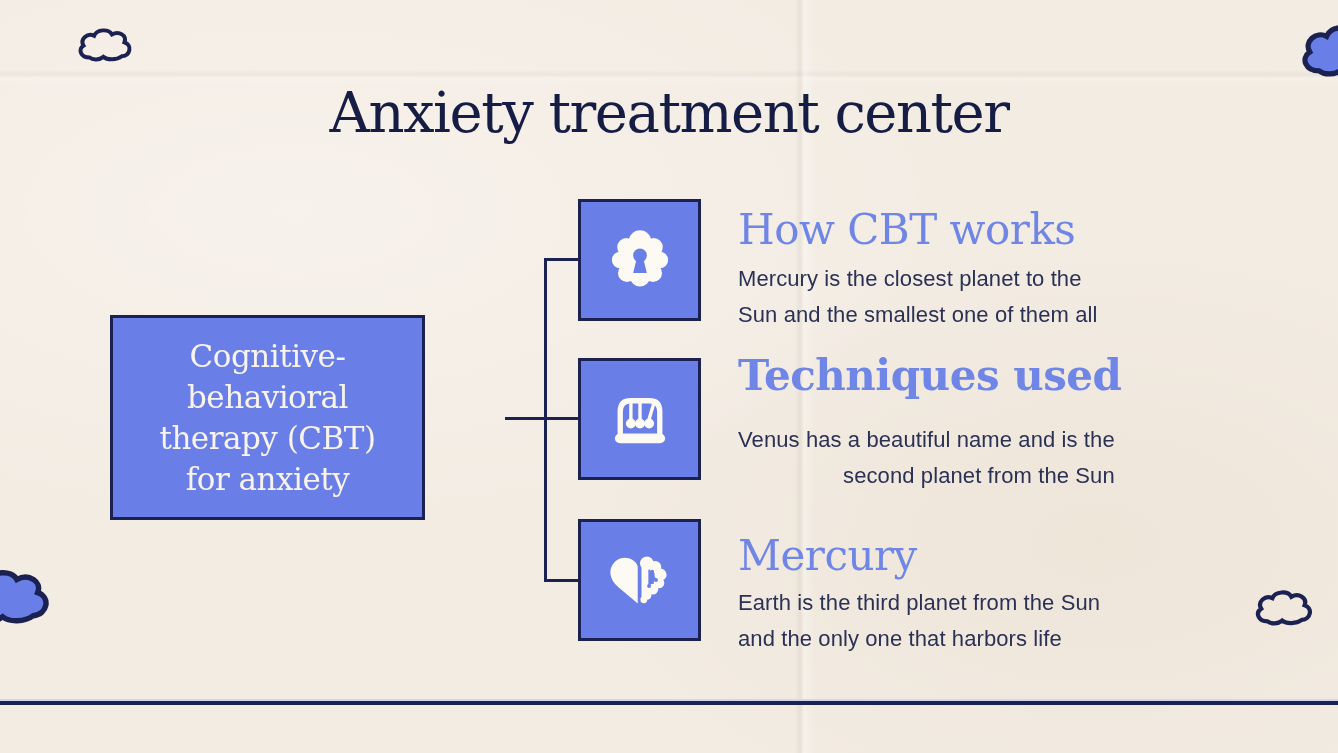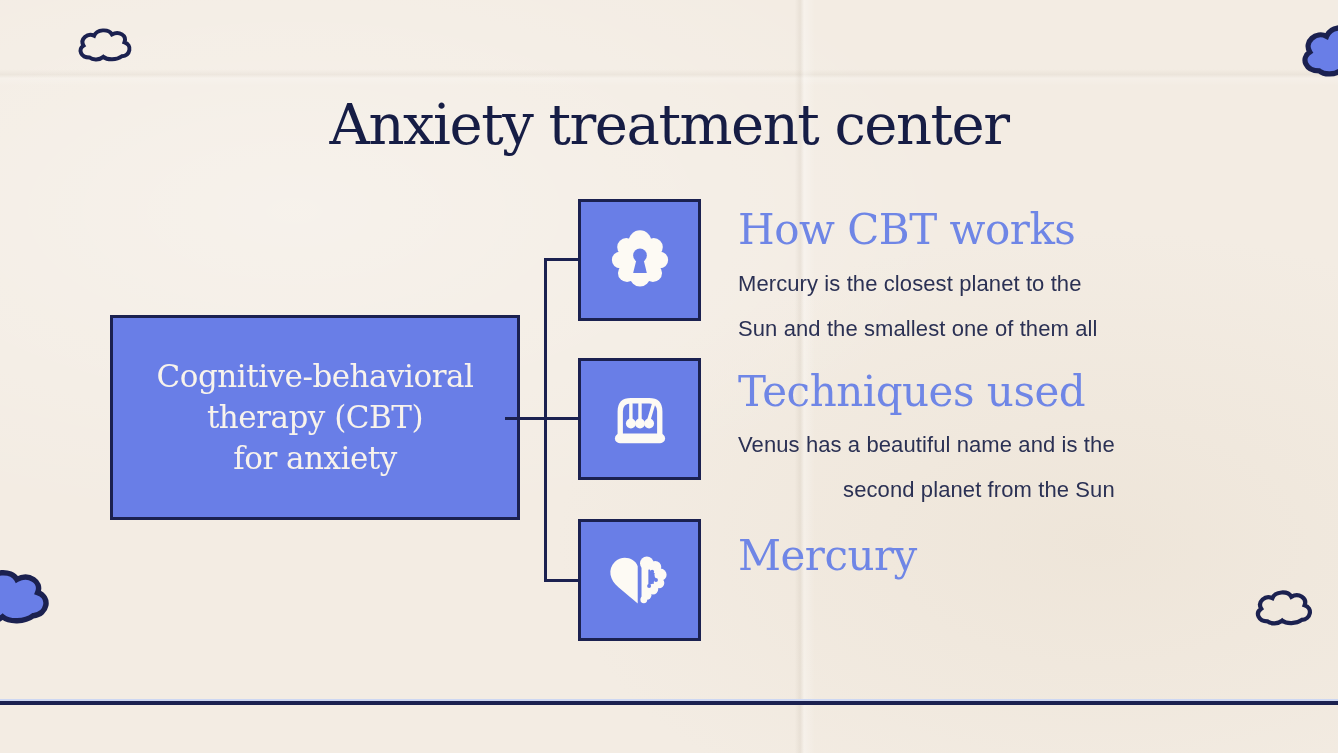--- a/index.html
+++ b/index.html
@@ -16,24 +16,24 @@
       linear-gradient(90deg, rgba(255,255,255,0) 59.4%, rgba(170,158,140,0.14) 59.8%, rgba(255,255,255,0.30) 60.1%, rgba(255,255,255,0) 60.9%),
       linear-gradient(180deg, rgba(255,255,255,0) 9.2%, rgba(170,158,140,0.10) 9.9%, rgba(255,255,255,0.18) 10.4%, rgba(255,255,255,0) 11.4%),
       radial-gradient(1100px 520px at 22% 28%, rgba(255,255,255,0.30), transparent 62%),
       radial-gradient(900px 520px at 82% 72%, rgba(232,221,205,0.45), transparent 60%);
   }
   .title{
     position:absolute;left:0;top:80px;width:100%;
     text-align:center;
     font-family:"DejaVu Serif","Liberation Serif",serif;
     font-size:56px;letter-spacing:-1.5px;
-    color:#161d45;font-weight:500;margin-top:12px;
+    color:#161d45;font-weight:500;
   }
   .root-box{
-    position:absolute;left:110px;top:315px;width:410px;height:205px;
+    position:absolute;left:110px;top:315px;width:315px;height:205px;
     background:#697ee7;border:3px solid #1b2150;
     box-sizing:border-box;
     display:flex;align-items:center;justify-content:center;
     text-align:center;
     font-family:"DejaVu Serif","Liberation Serif",serif;
     font-size:31px;line-height:41px;letter-spacing:-0.5px;
     color:#f8f3ec;
   }
   .preline{white-space:pre-line;}
   .connector{position:absolute;background:#1b2150;}
@@ -45,21 +45,21 @@
   }
   .icon-square svg{width:76px;height:76px;display:block;}
   .branch-heading{
     position:absolute;left:738px;
     font-family:"DejaVu Serif","Liberation Serif",serif;
     font-size:42px;line-height:48px;letter-spacing:-0.5px;
     color:#6f86e6;font-weight:500;
   }
   .branch-body{
     position:absolute;left:738px;
-    font-size:22px;line-height:45px;
+    font-size:22px;line-height:36px;
     color:#2b3154;letter-spacing:0.1px;
   }
   .bottom-rule-glow{position:absolute;left:0;top:699px;width:100%;height:2px;background:#cdd7f2;}
   .bottom-rule{position:absolute;left:0;top:701px;width:100%;height:3.5px;background:#1b2150;}
   .cloud{position:absolute;}
 </style>
 </head>
 <body>
 
 <div class="slide">
@@ -138,21 +138,23 @@
       <circle cx="66" cy="39" r="2.6" fill="#697ee7"></circle>
       <circle cx="71" cy="50" r="2.6" fill="#697ee7"></circle>
       <circle cx="62" cy="58" r="2.6" fill="#697ee7"></circle>
     </svg>
   </div>
 
   <div class="branch-heading" style="top:206px;">How CBT works</div>
   <div class="branch-body preline" style="top:261px;">Mercury is the closest planet to the
 Sun and the smallest one of them all</div>
 
-  <div class="branch-heading" style="top:368px;">Techniques used</div>
+  <div class="branch-heading" style="top:352px;font-weight:bold;">Techniques used</div>
   <div class="branch-body preline" style="top:422px;text-align:right;">Venus has a beautiful name and is the
 second planet from the Sun</div>
 
   <div class="branch-heading" style="top:532px;">Mercury</div>
+  <div class="branch-body preline" style="top:585px;">Earth is the third planet from the Sun
+and the only one that harbors life</div>
 
   <div class="bottom-rule-glow"></div>
   <div class="bottom-rule"></div>
 </div>
 
 </body></html>

